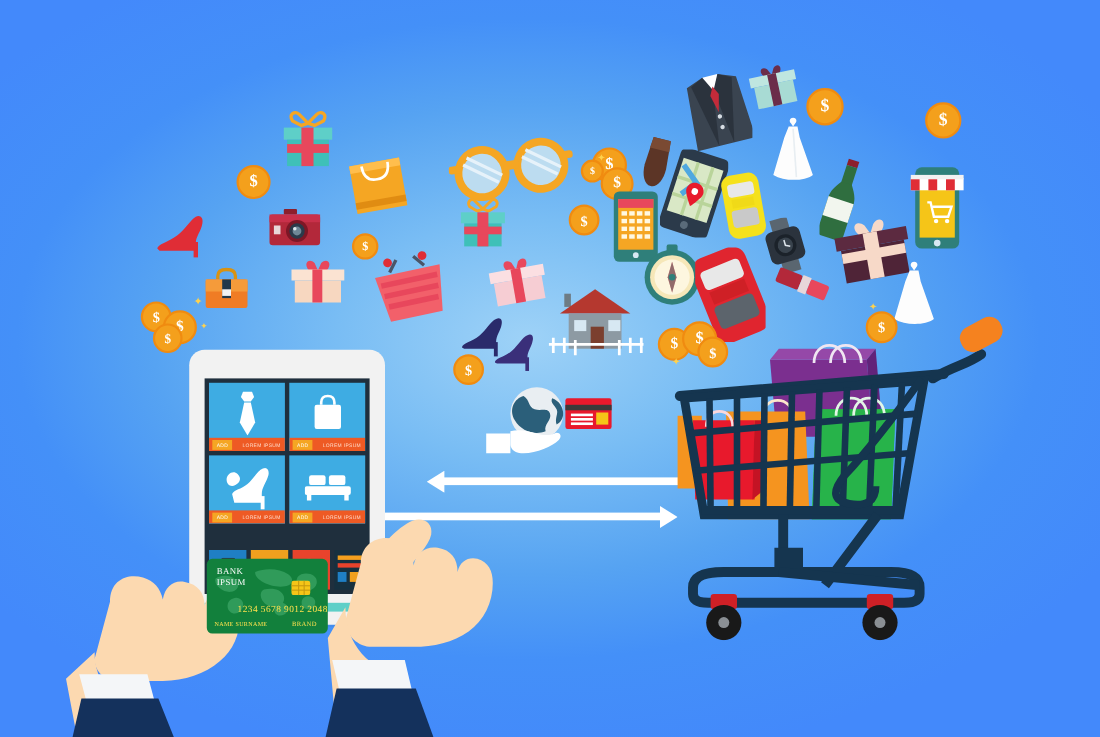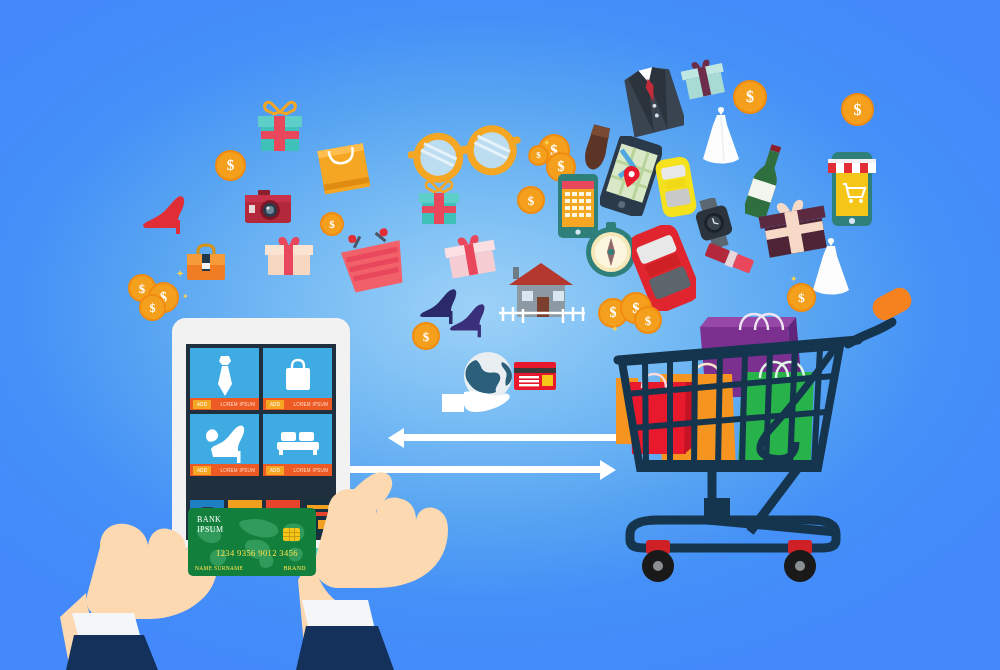--- a/index.html
+++ b/index.html
@@ -19,21 +19,21 @@
   #screen{position:absolute;left:14px;top:26px;width:150px;height:196px;background:#1f2f3d;}
   .tile{position:absolute;background:#29a3e0;overflow:hidden;}
   .tile .sheen{position:absolute;right:-20px;top:-30px;width:120px;height:120px;
       background:rgba(255,255,255,.10);transform:rotate(32deg);}
   .tilebar{position:absolute;left:0;right:0;bottom:0;height:12px;background:#ee5a24;display:flex;align-items:center;}
   .addbtn{background:#f5a623;color:#fff;font-size:4.5px;letter-spacing:.3px;
       padding:2px 4px;margin-left:3px;font-family:"Liberation Sans",sans-serif;}
   .lorem{color:#ffd9c7;font-size:4.5px;margin-left:9px;font-family:"Liberation Sans",sans-serif;letter-spacing:.3px;}
   .smalltile{position:absolute;bottom:0;}
   
-  #card{left:188px;top:508px;width:128px;height:68px;background:#12803c;border-radius:5px;
+  #card{left:188px;top:508px;width:110px;height:68px;background:#12803c;border-radius:5px;
      overflow:hidden;color:#ffe14d;}
   #card .worldmap{position:absolute;inset:0;opacity:.28;}
   #card .bank{position:absolute;left:9px;top:7px;font-size:8px;line-height:10px;color:#ffffff;letter-spacing:.4px;}
   #card .chip{position:absolute;right:16px;top:20px;width:17px;height:13px;background:#f5c518;border-radius:2px;}
   #card .chip i{position:absolute;background:#c79a0f;}
   #card .num{position:absolute;left:28px;top:40px;font-size:8.5px;letter-spacing:.4px;color:#ffe14d;}
   #card .nm{position:absolute;left:7px;bottom:5px;font-size:5.5px;letter-spacing:.3px;}
   #card .br{position:absolute;right:10px;bottom:5px;font-size:6px;letter-spacing:.3px;}
   
   .arrow-line{height:7px;background:#ffffff;}
@@ -613,21 +613,21 @@
     <div class="bank">
       <div>BANK</div>
       <div>IPSUM</div>
     </div>
     <div class="chip">
       <i style="left:0;top:4px;width:17px;height:1.4px;"></i>
       <i style="left:0;top:8px;width:17px;height:1.4px;"></i>
       <i style="left:5.5px;top:0;width:1.4px;height:13px;"></i>
       <i style="left:11px;top:0;width:1.4px;height:13px;"></i>
     </div>
-    <div class="num">1234 9356 9012 3456</div>
+    <div class="num">1234 5678 9012 2048</div>
     <div class="nm">NAME SURNAME</div>
     <div class="br">BRAND</div>
   </div>
 
   <div class="abs star" style="left:176px;top:268px;font-size:10px;">✦</div>
   <div class="abs star" style="left:182px;top:292px;font-size:8px;">✦</div>
   <div class="abs star" style="left:543px;top:138px;font-size:9px;">✦</div>
   <div class="abs star" style="left:611px;top:324px;font-size:9px;">✦</div>
   <div class="abs star" style="left:790px;top:274px;font-size:9px;">✦</div>
 

